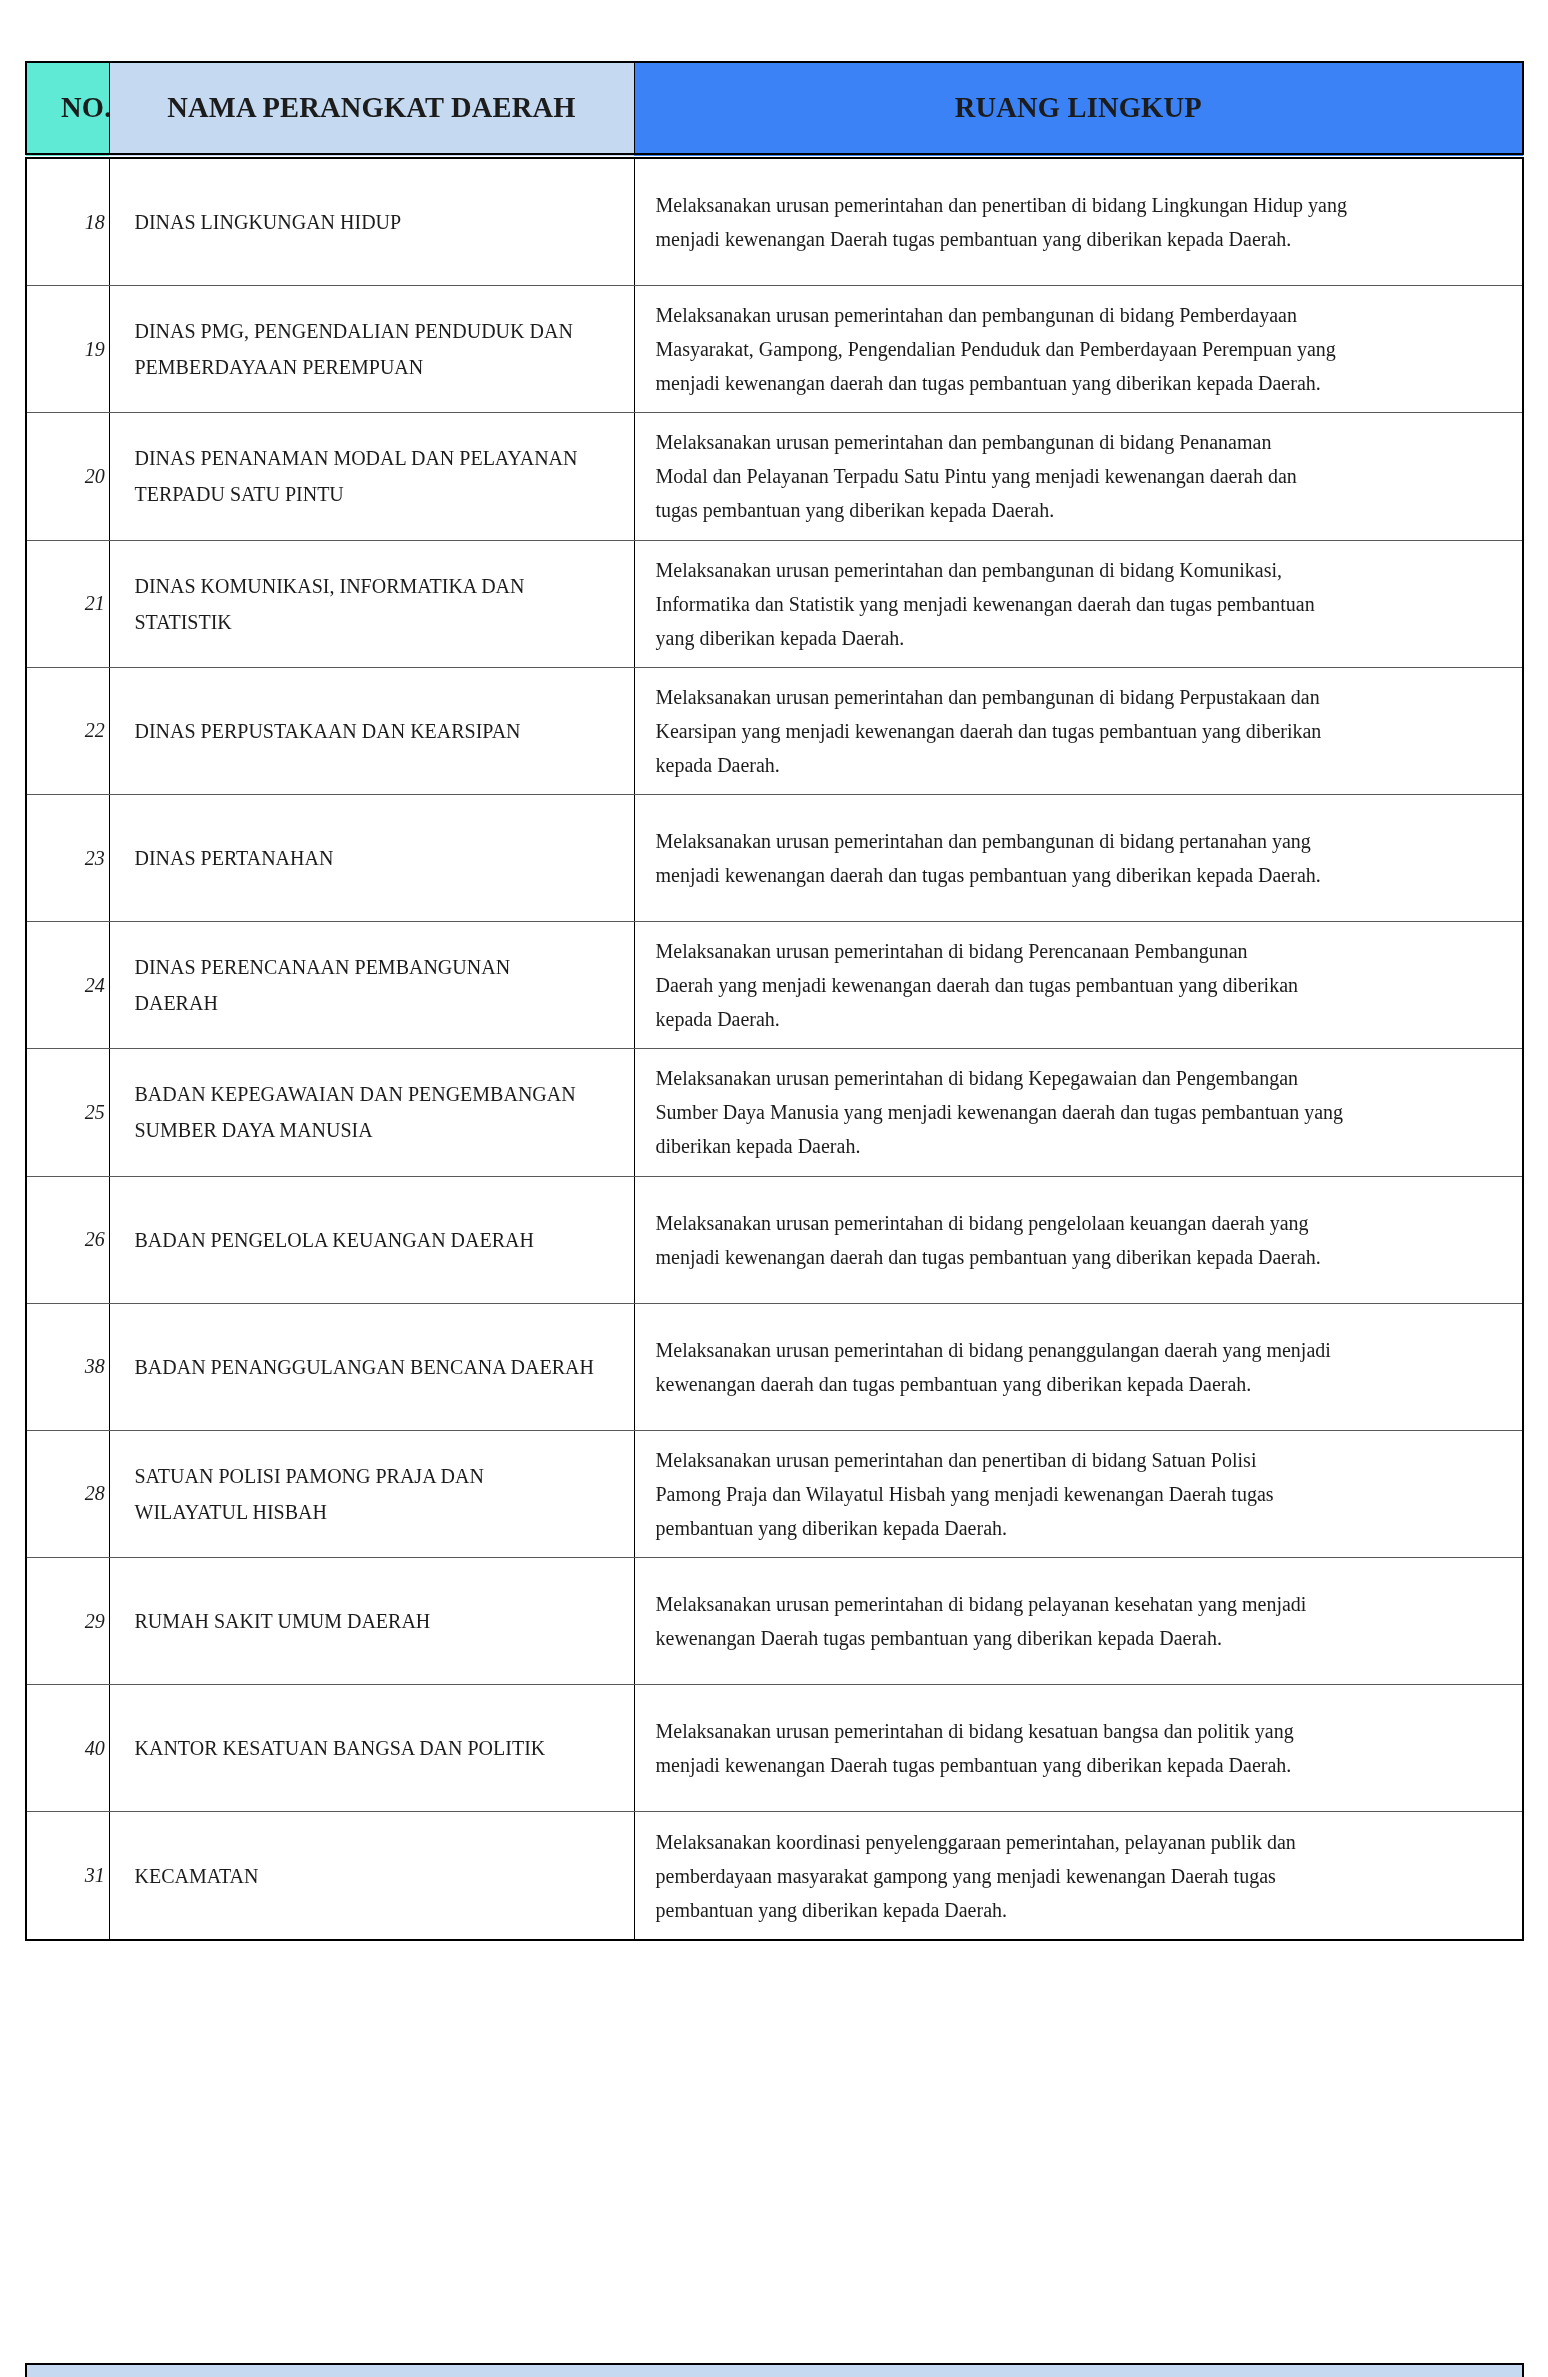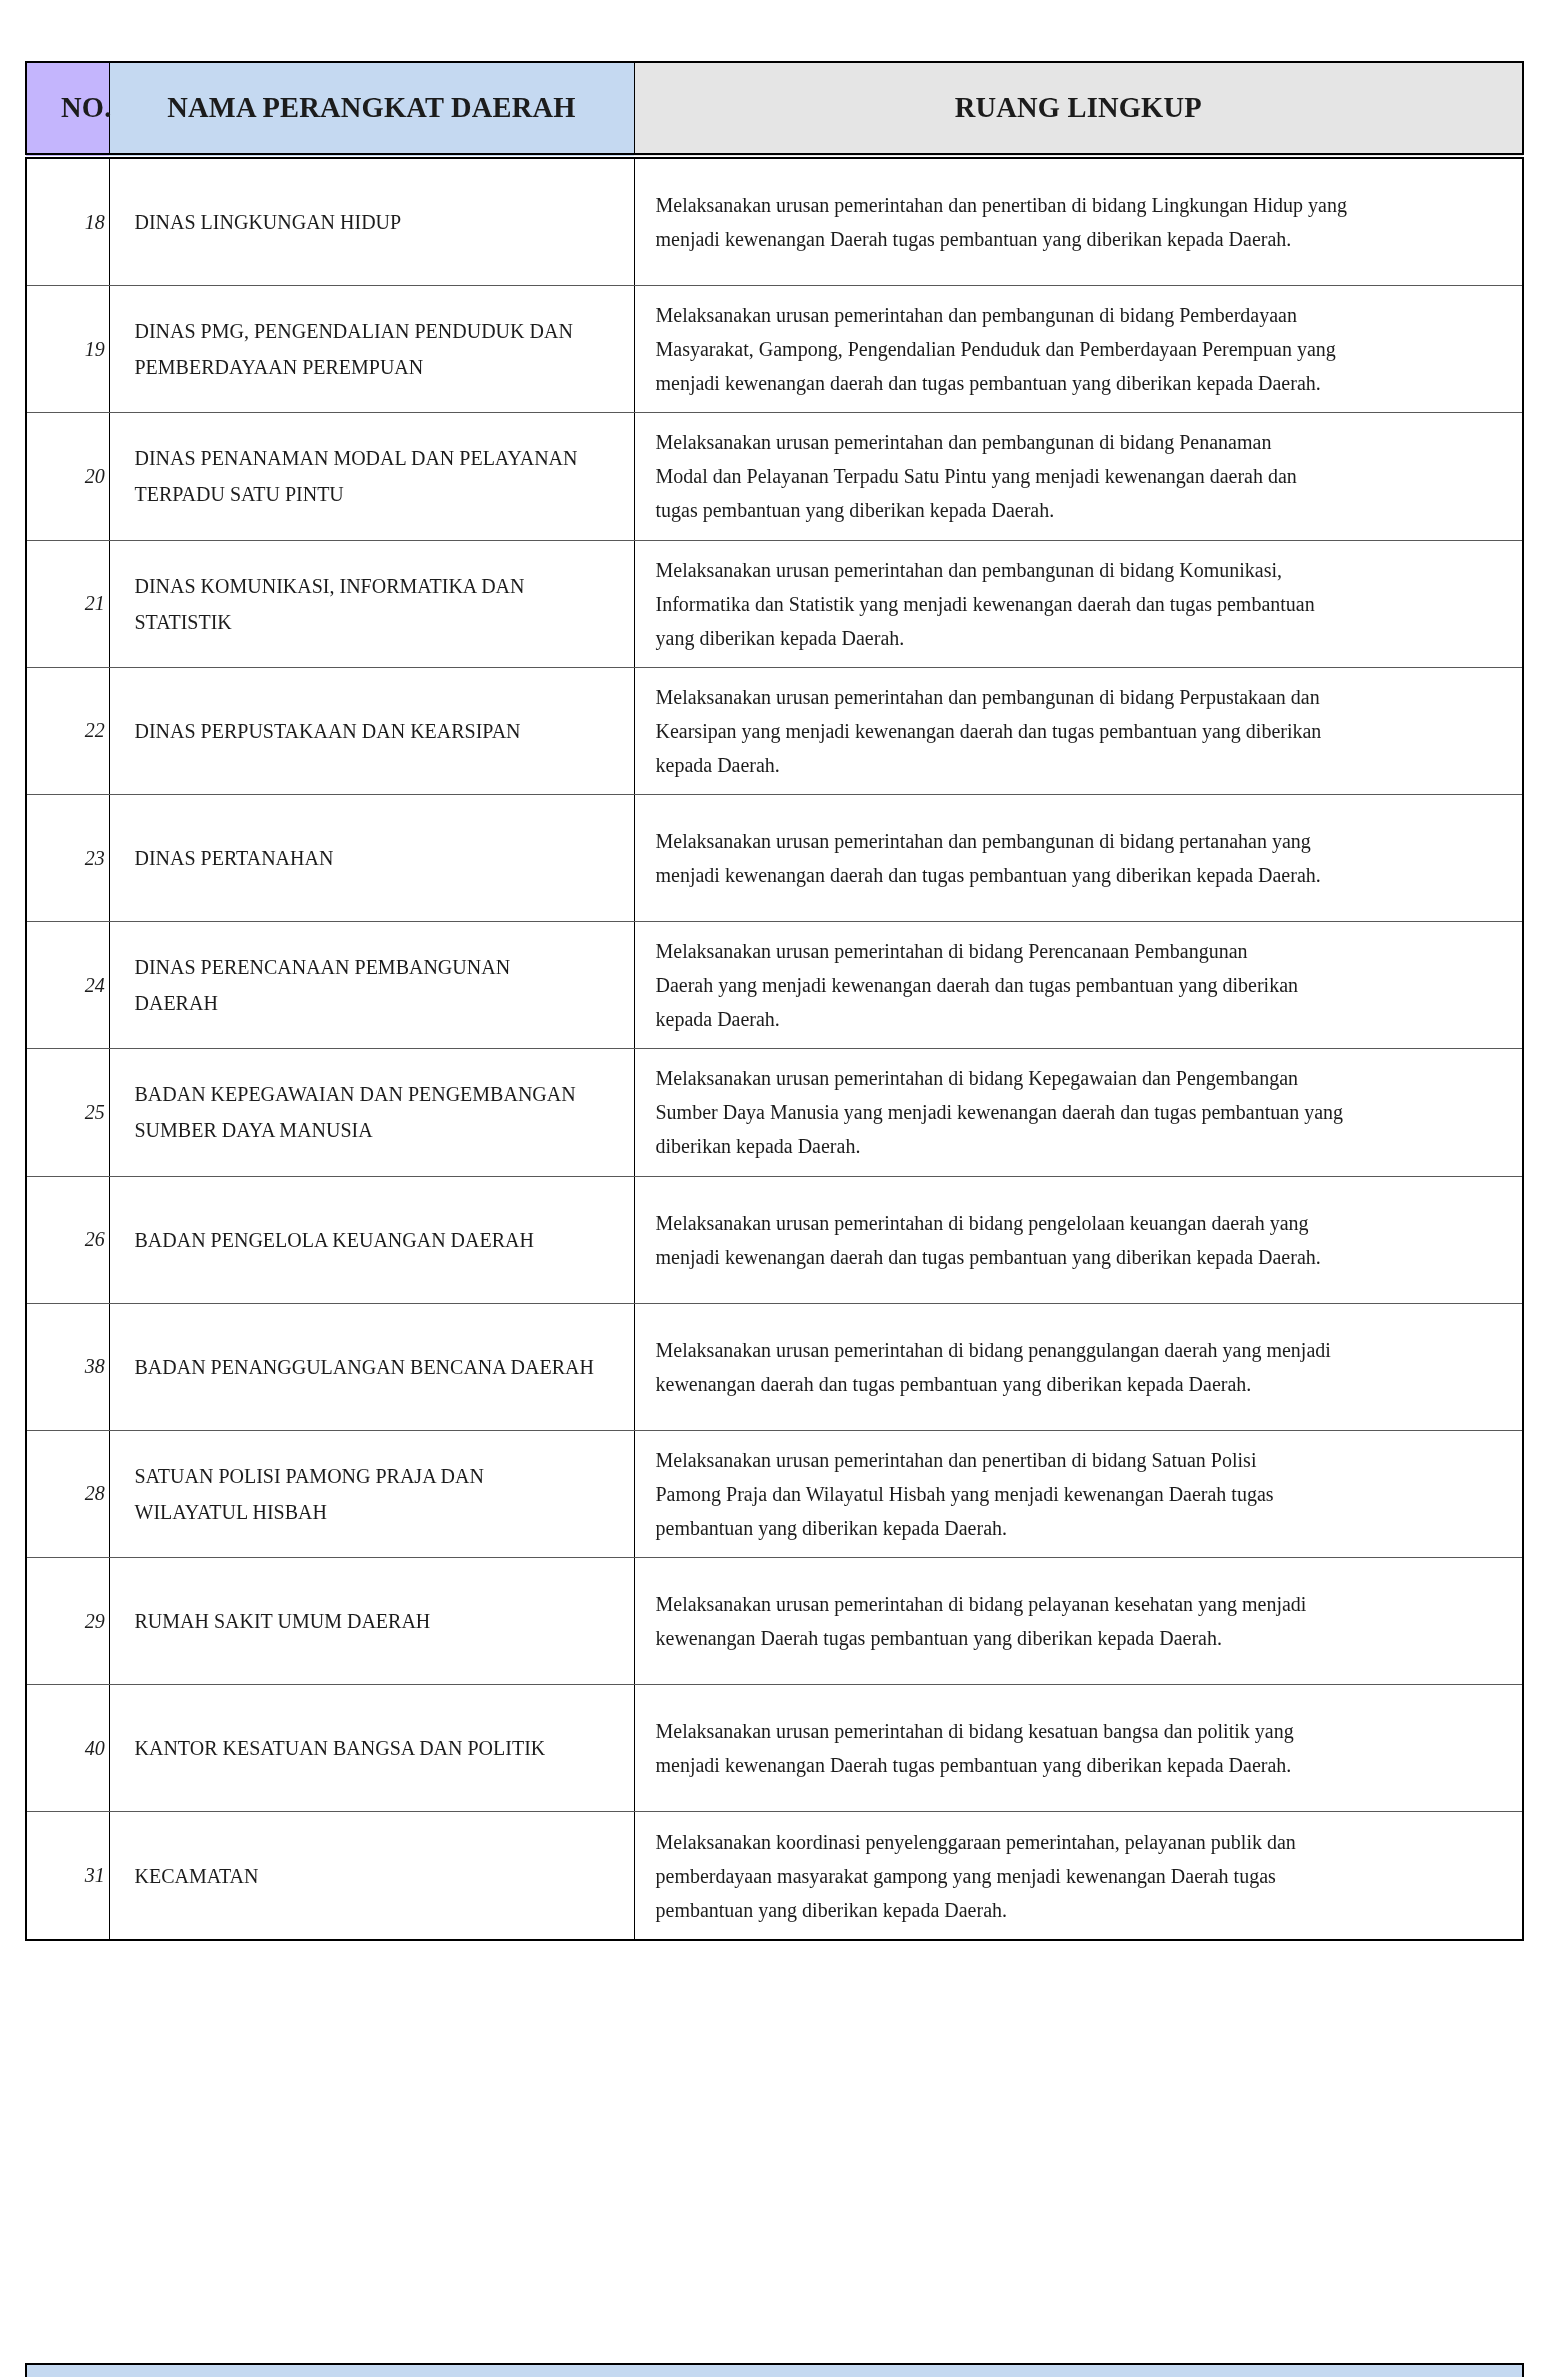--- a/index.html
+++ b/index.html
@@ -82,23 +82,23 @@
 
 <div class="table-wrap">
   <table class="pd-table">
     <colgroup>
       <col class="c-no">
       <col class="c-nama">
       <col class="c-ruang">
     </colgroup>
     <thead>
       <tr>
-        <th style="background: #c4b5fd; padding-left: 34px;">NO.</th>
+        <th style="background: #5eead4; padding-left: 34px;">NO.</th>
         <th style="background: rgb(197, 217, 241); margin-top: 36px;">NAMA PERANGKAT DAERAH</th>
-        <th style="background: #e5e5e5;">RUANG LINGKUP</th>
+        <th style="background: #3b82f6;">RUANG LINGKUP</th>
       </tr>
     </thead>
     <tbody id="table-body">
 
     <tr>
           <td class="cell-no">18</td>
           <td class="cell-nama">DINAS LINGKUNGAN HIDUP</td>
           <td class="cell-ruang">Melaksanakan urusan pemerintahan dan penertiban di bidang Lingkungan Hidup yang
 menjadi kewenangan Daerah tugas pembantuan yang diberikan kepada Daerah.</td>
         </tr>

